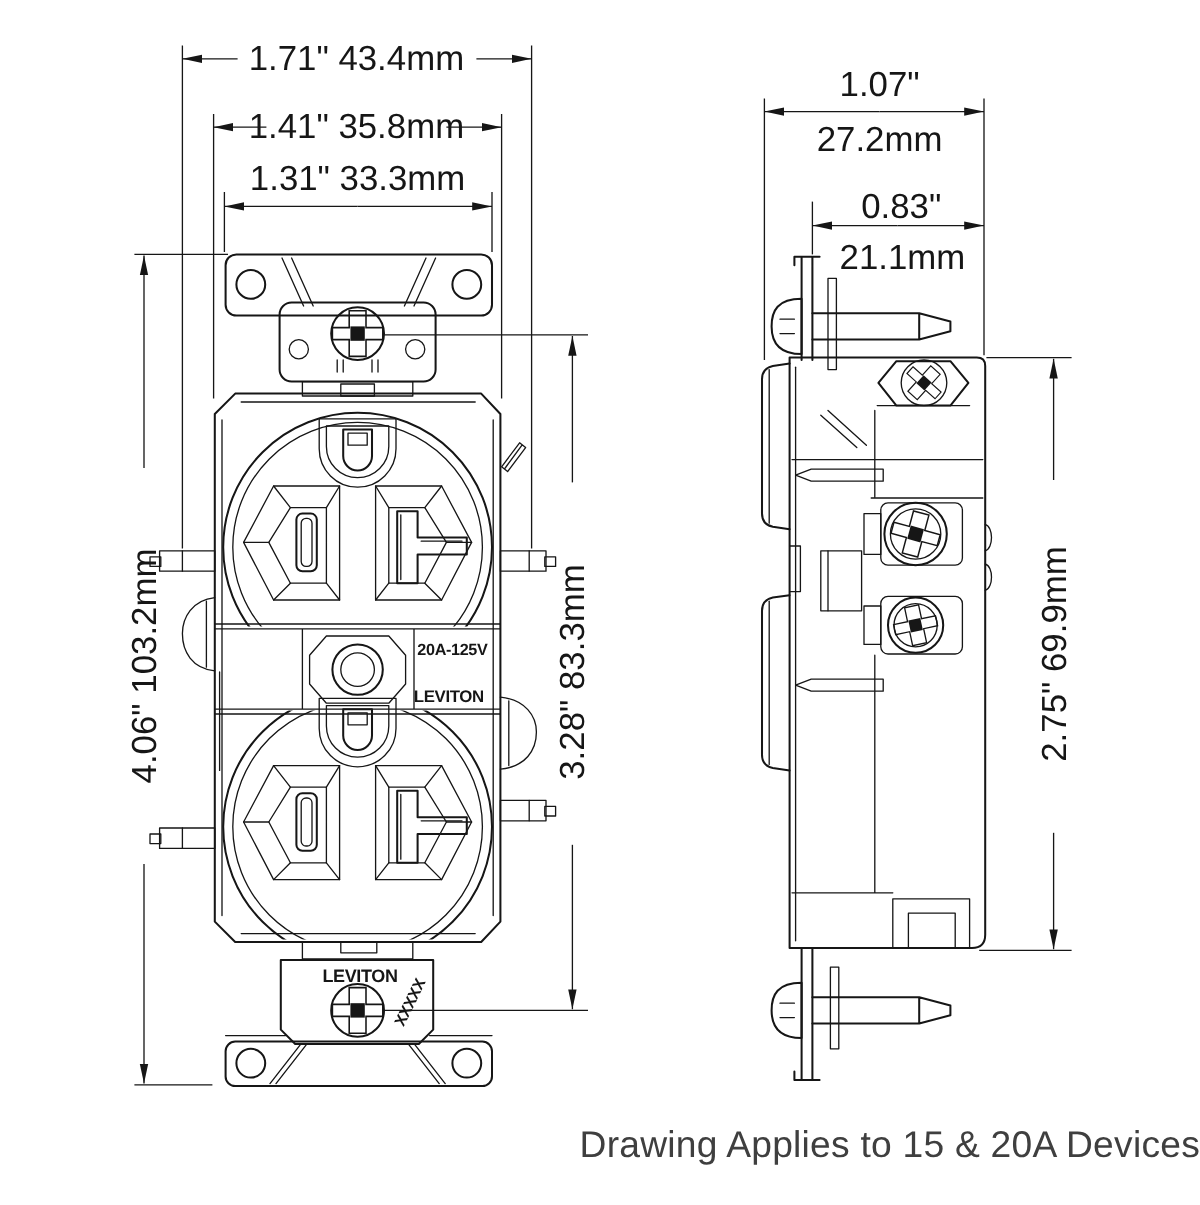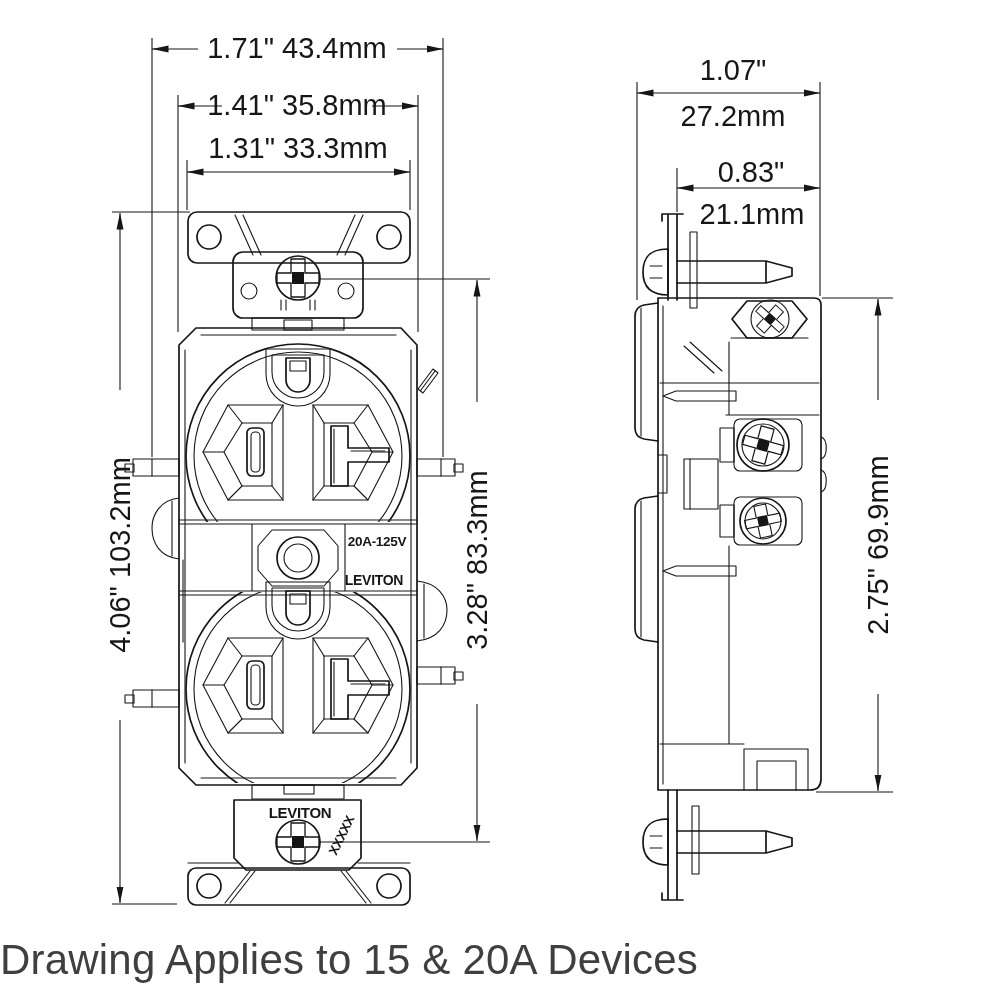--- a/index.html
+++ b/index.html
@@ -5,22 +5,22 @@
   html,body{margin:0;padding:0;background:#ffffff;}
   #canvas{position:relative;width:1000px;height:1004px;background:#ffffff;overflow:hidden;
           font-family:"Liberation Sans",sans-serif;}
   svg{position:absolute;left:0;top:0;color:#161616;}
   svg *{vector-effect:none;}
   .lw2{stroke:#161616;stroke-width:1.7;fill:none;stroke-linejoin:round;stroke-linecap:round;}
   .lw1{stroke:#161616;stroke-width:1.1;fill:none;stroke-linejoin:round;stroke-linecap:round;}
   .dim{stroke:#161616;stroke-width:1.1;fill:none;}
   .dimtext{font-family:"Liberation Sans",sans-serif;font-size:29px;fill:#161616;text-anchor:middle;}
   .lbl{font-family:"Liberation Sans",sans-serif;font-weight:bold;fill:#161616;text-anchor:middle;letter-spacing:-0.3px;}
-  .caption{position:absolute;left:0;top:936px;width:1000px;text-align:left;
-           font-size:42px;color:#3f3f3f;letter-spacing:0.2px;}
+  .caption{position:absolute;left:0;top:936px;width:1000px;text-align:right;
+           font-size:31px;color:#3f3f3f;letter-spacing:0.2px;}
 </style>
 </head>
 <body>
 
 <div id="canvas">
 <svg width="1000" height="1004" viewBox="0 0 1000 1004">
   <defs>
     <marker id="arr" markerUnits="userSpaceOnUse" markerWidth="17" markerHeight="9" refX="16.5" refY="4.5" orient="auto">
       <path d="M0,1 L16.5,4.5 L0,8 Z" fill="#161616"></path>
     </marker>

